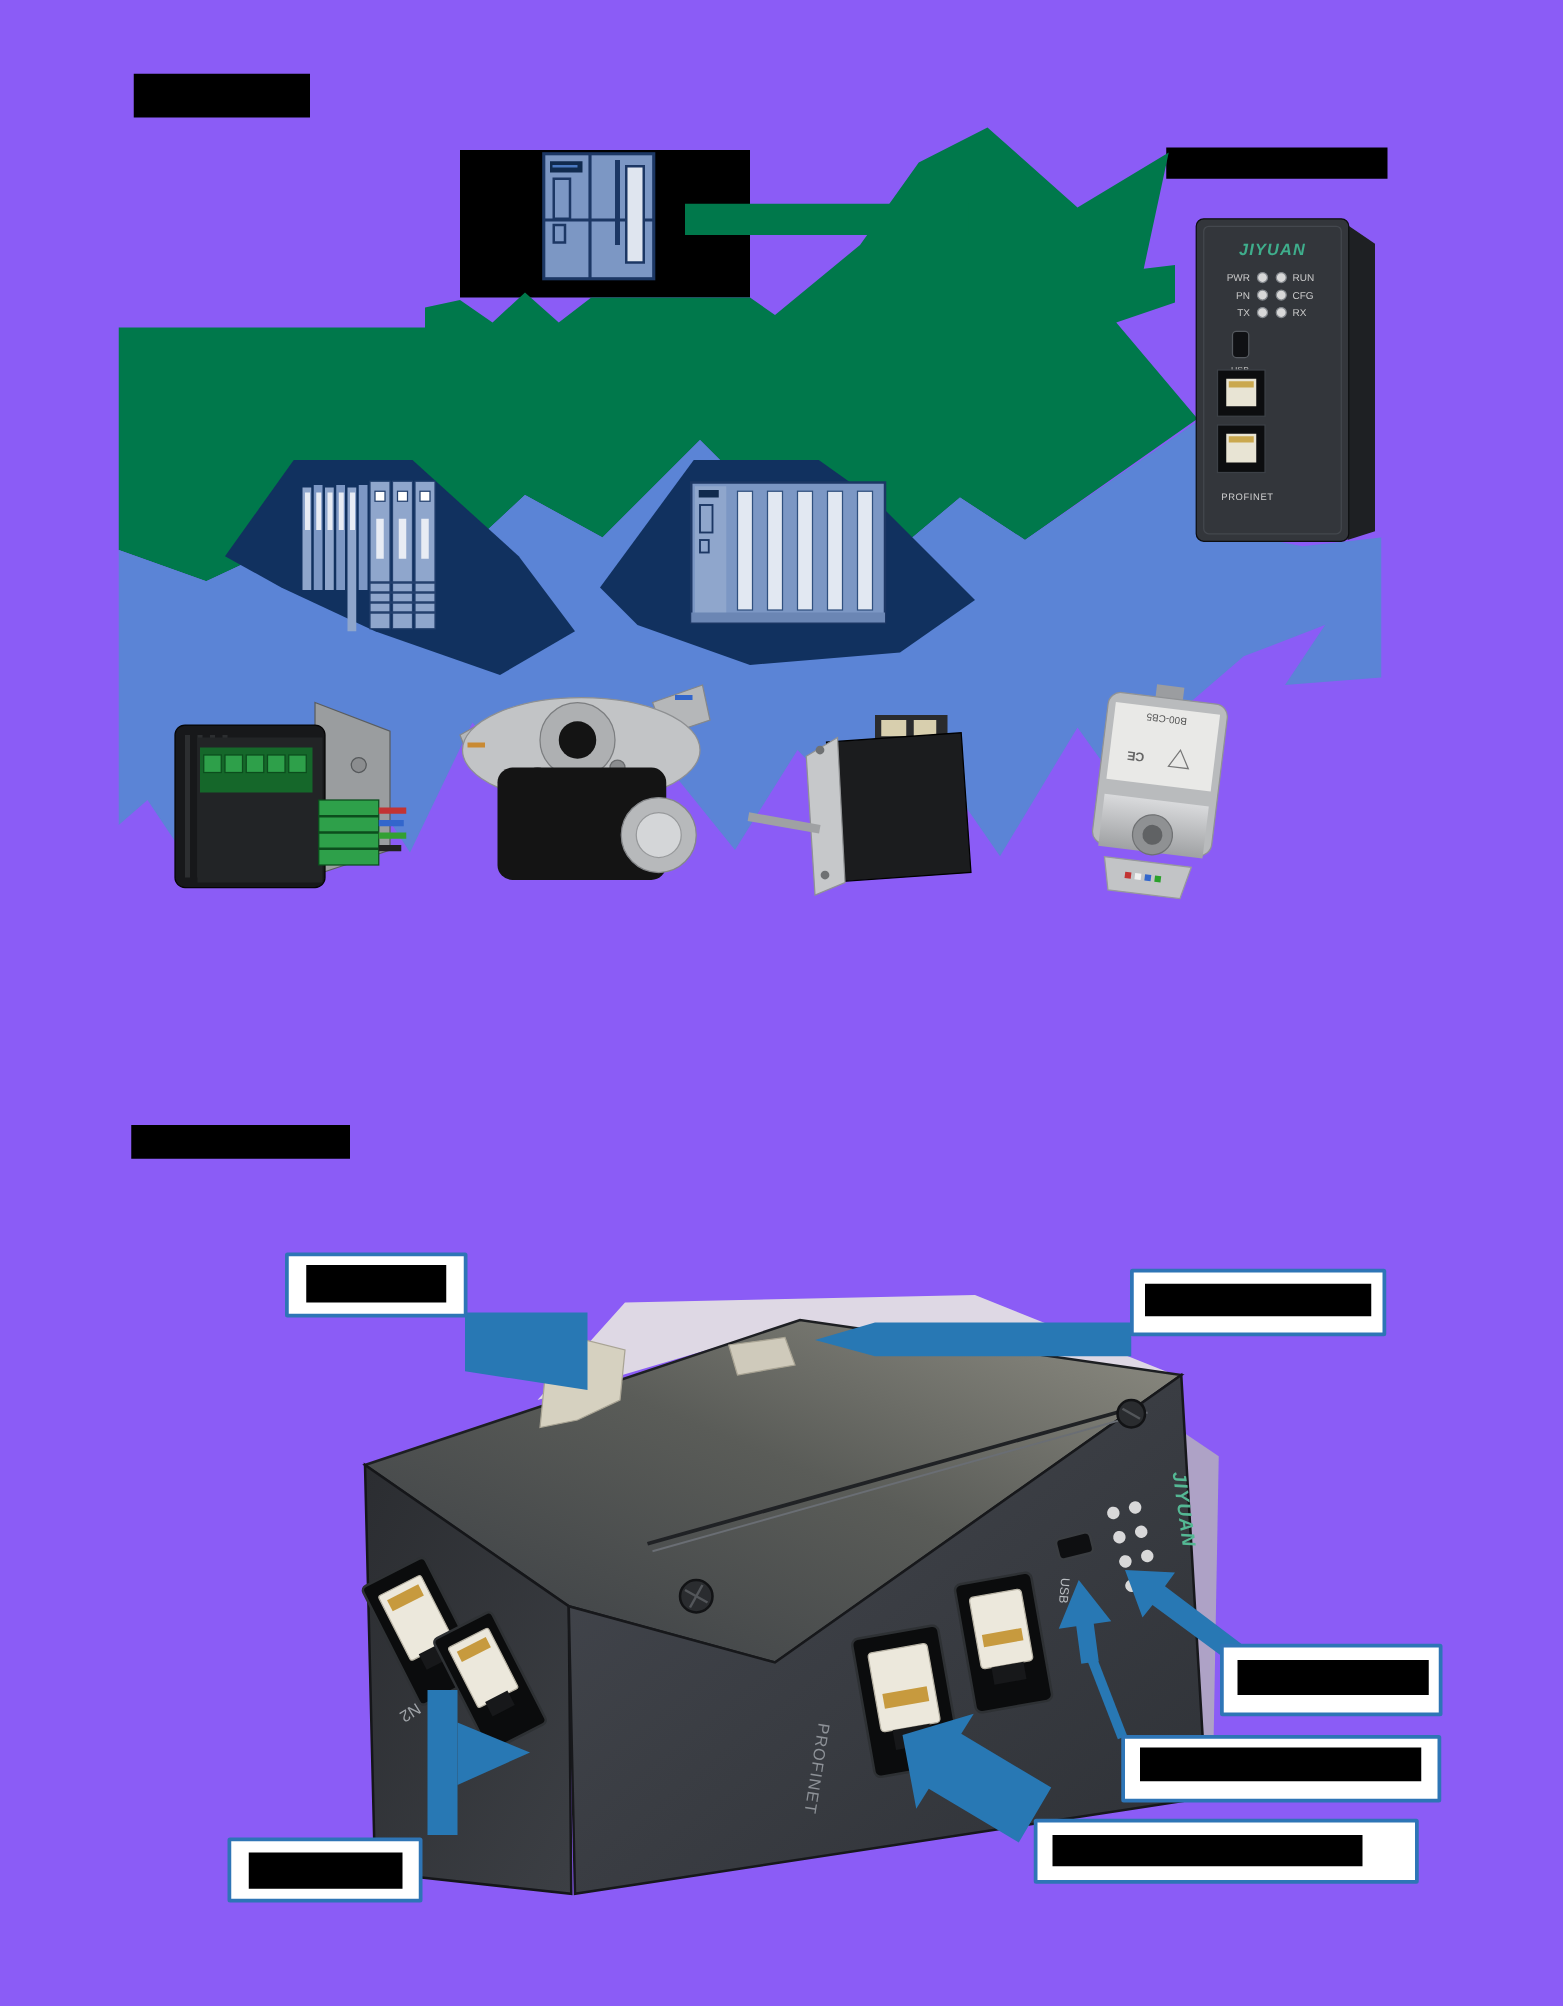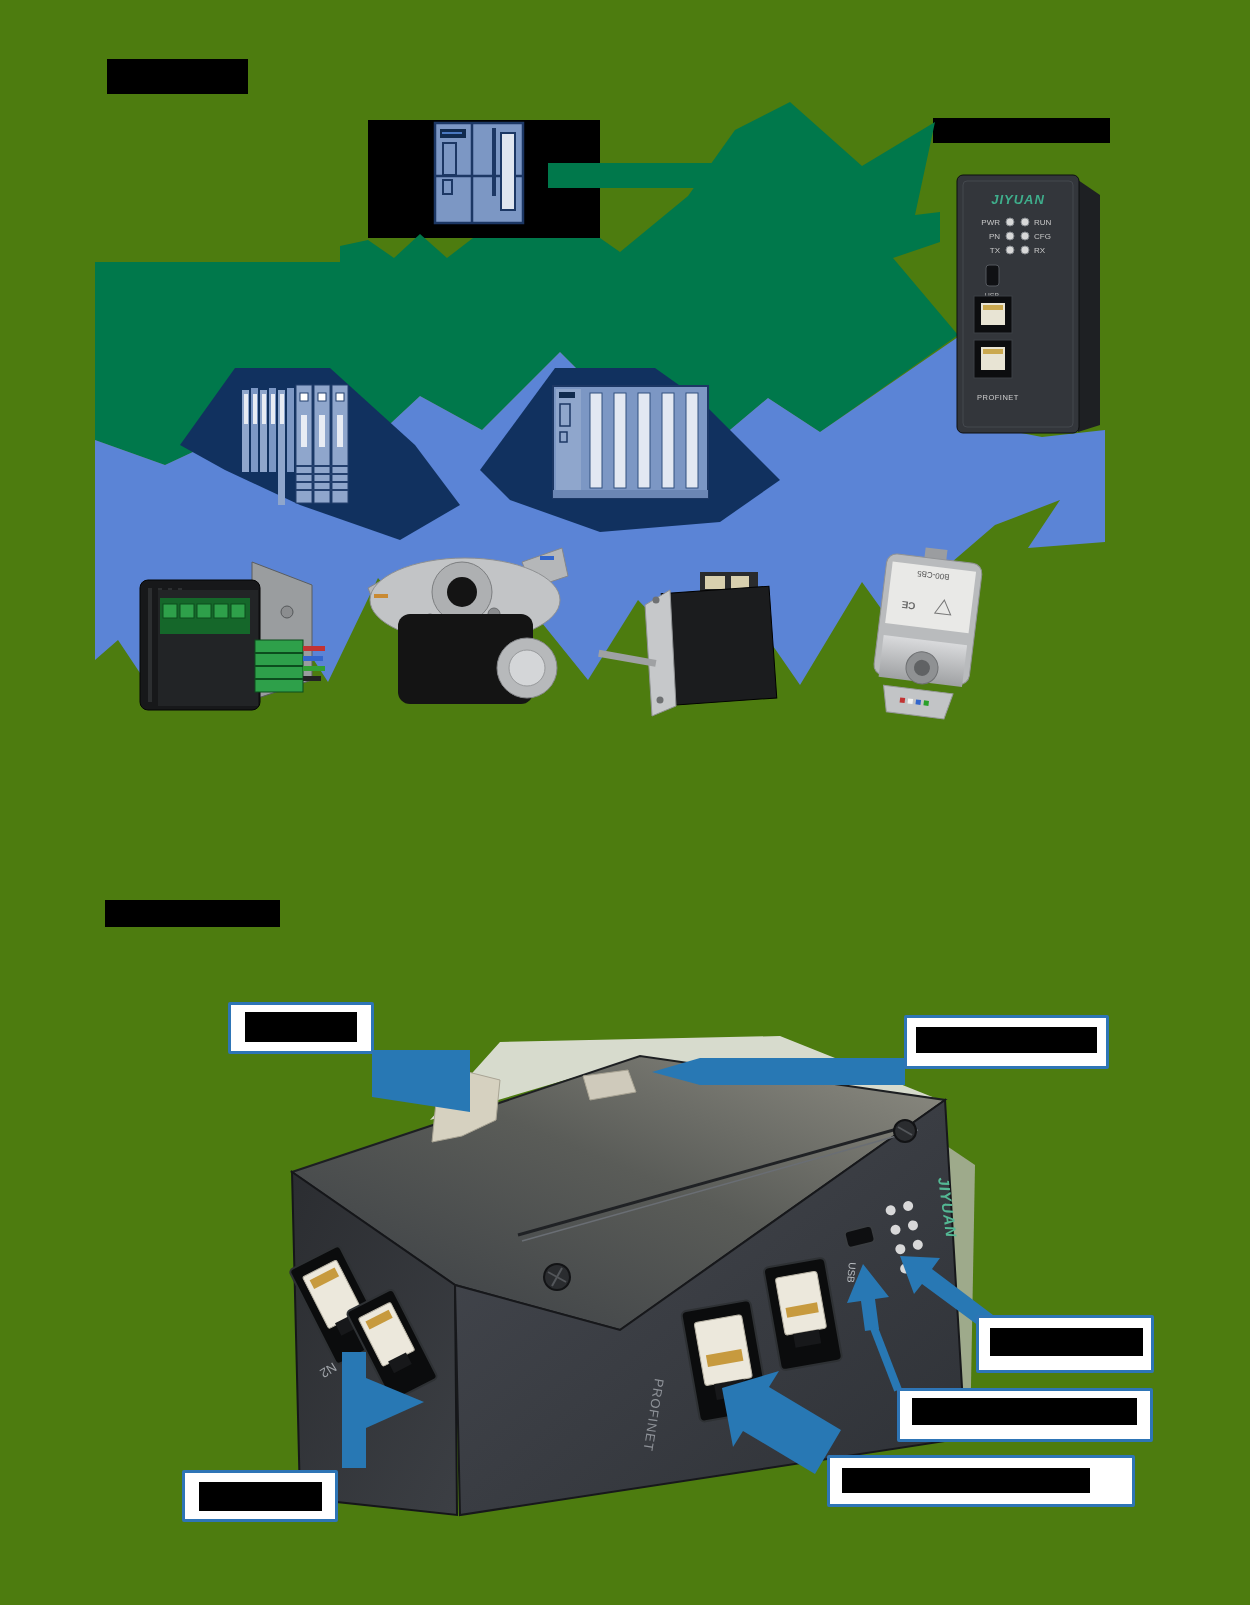--- a/index.html
+++ b/index.html
@@ -1,16 +1,16 @@
 <!DOCTYPE html>
 <html><head>
 <meta charset="utf-8">
 <style>
   html,body{margin:0;padding:0;background:#000;}
-  .page{position:relative;width:1250px;height:1605px;background:#4d7c0f;overflow:hidden;
+  .page{position:relative;width:1250px;height:1605px;background:#8b5cf6;overflow:hidden;
         font-family:"Liberation Sans",sans-serif;}
   .redact{position:absolute;background:#000;}
   .titlebar{position:absolute;background:#000;}
   svg{position:absolute;left:0;top:0;}
   .callout{position:absolute;background:#fff;border:3px solid #2E75B6;border-radius:2px;}
   .callout .bar{position:absolute;background:#000;}
   .glogo{font-style:italic;font-weight:bold;letter-spacing:1px;}
 </style>
 </head>
 <body>

